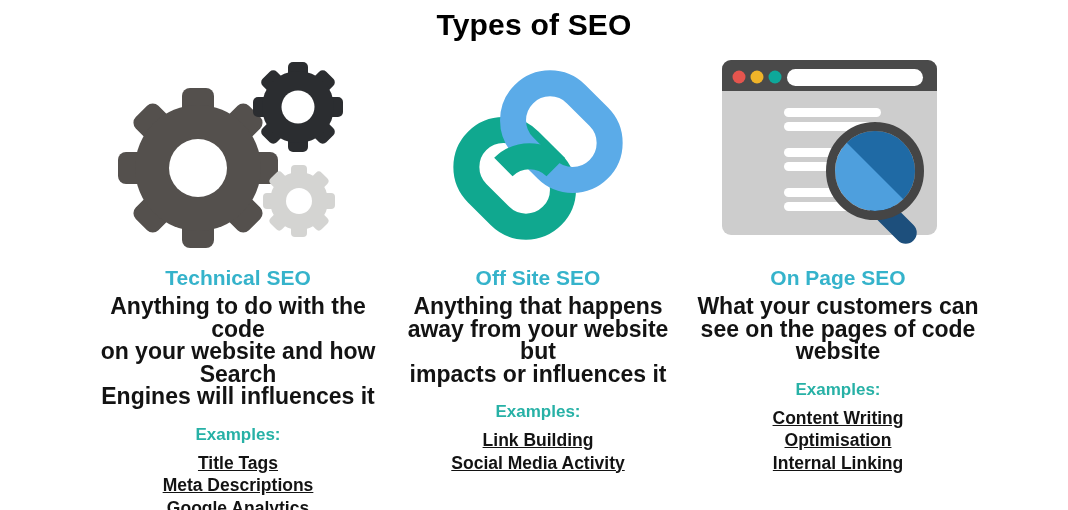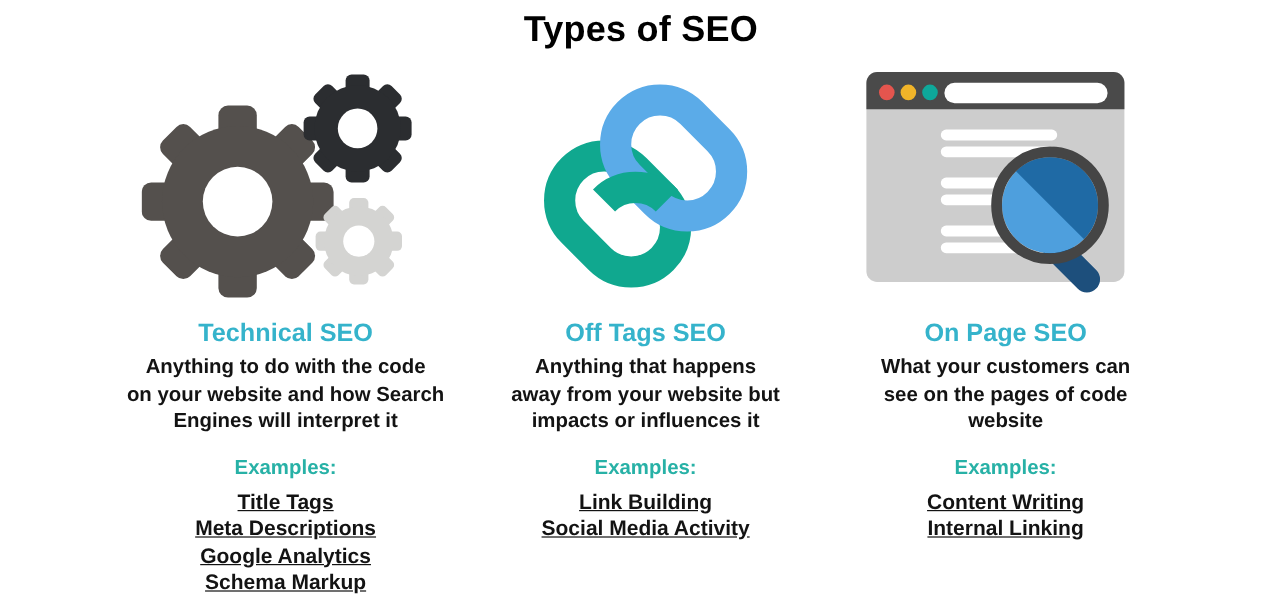--- a/index.html
+++ b/index.html
@@ -62,21 +62,21 @@
   .col-heading {
     font-size: 21px;
     font-weight: 700;
     color: #35b3cb;
     text-align: center;
     line-height: 26px;
     margin-bottom: 4px;
   }
 
   .col-desc {
-    font-size: 17px;
+    font-size: 23px;
     font-weight: 700;
     color: #131313;
     text-align: center;
     line-height: 22.5px;
     width: 290px;
   }
 
   .examples-label {
     font-size: 17px;
     font-weight: 700;
@@ -154,21 +154,21 @@
           <circle cx="0" cy="0" r="13" fill="#ffffff"></circle>
         </g>
       </svg>
     </div>
 
     <div class="col-heading">Technical SEO</div>
 
     <div class="col-desc">
       <div>Anything to do with the code</div>
       <div>on your website and how Search</div>
-      <div>Engines will interpret it</div>
+      <div>Engines will influences it</div>
     </div>
 
     <div class="examples-label">Examples:</div>
 
     <div class="examples-list">
       <div class="example-item">Title Tags</div>
       <div class="example-item">Meta Descriptions</div>
       <div class="example-item">Google Analytics</div>
       <div class="example-item">Schema Markup</div>
     </div>
@@ -187,21 +187,21 @@
             <rect x="47" y="30" width="106" height="74" rx="37" ry="37" fill="none" stroke="#5babe8" stroke-width="26"></rect>
           </g>
 
           <g>
             <path d="M 84 133 a 37 37 0 0 1 37 -37" fill="none" stroke="#10a88f" stroke-width="26" stroke-linecap="butt"></path>
           </g>
         </g>
       </svg>
     </div>
 
-    <div class="col-heading">Off Tags SEO</div>
+    <div class="col-heading">Off Site SEO</div>
 
     <div class="col-desc">
       <div>Anything that happens</div>
       <div>away from your website but</div>
       <div>impacts or influences it</div>
     </div>
 
     <div class="examples-label">Examples:</div>
 
     <div class="examples-list">
@@ -253,17 +253,18 @@
     <div class="col-desc">
       <div>What your customers can</div>
       <div>see on the pages of code</div>
       <div>website</div>
     </div>
 
     <div class="examples-label">Examples:</div>
 
     <div class="examples-list">
       <div class="example-item">Content Writing</div>
+      <div class="example-item">Optimisation</div>
       <div class="example-item">Internal Linking</div>
     </div>
   </div>
 
 </div>
 
 </body></html>

